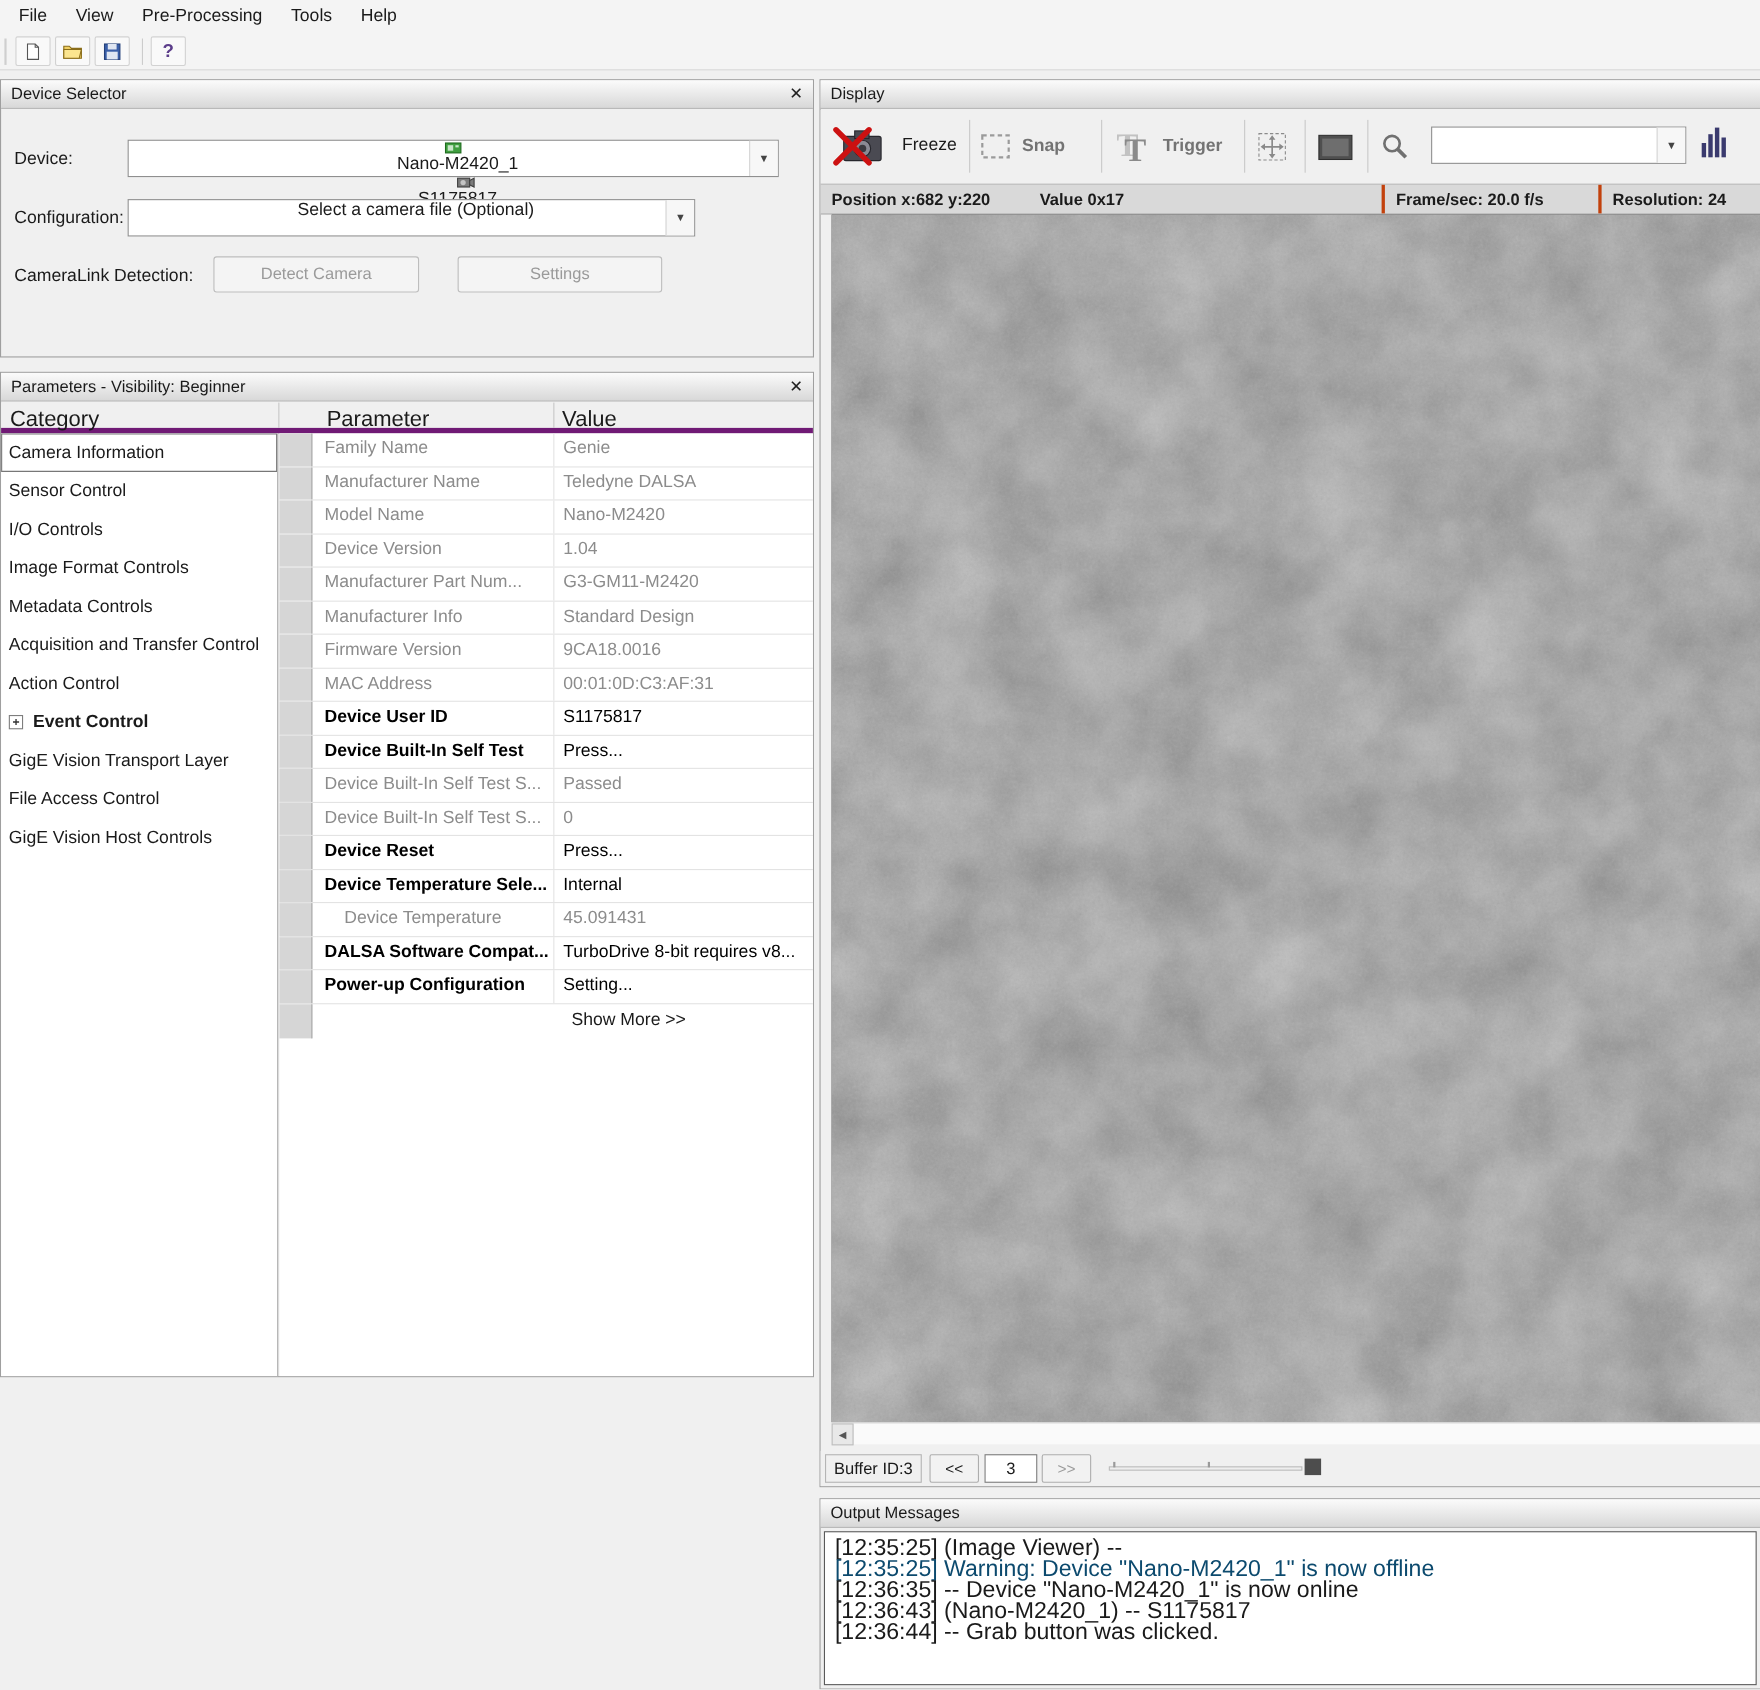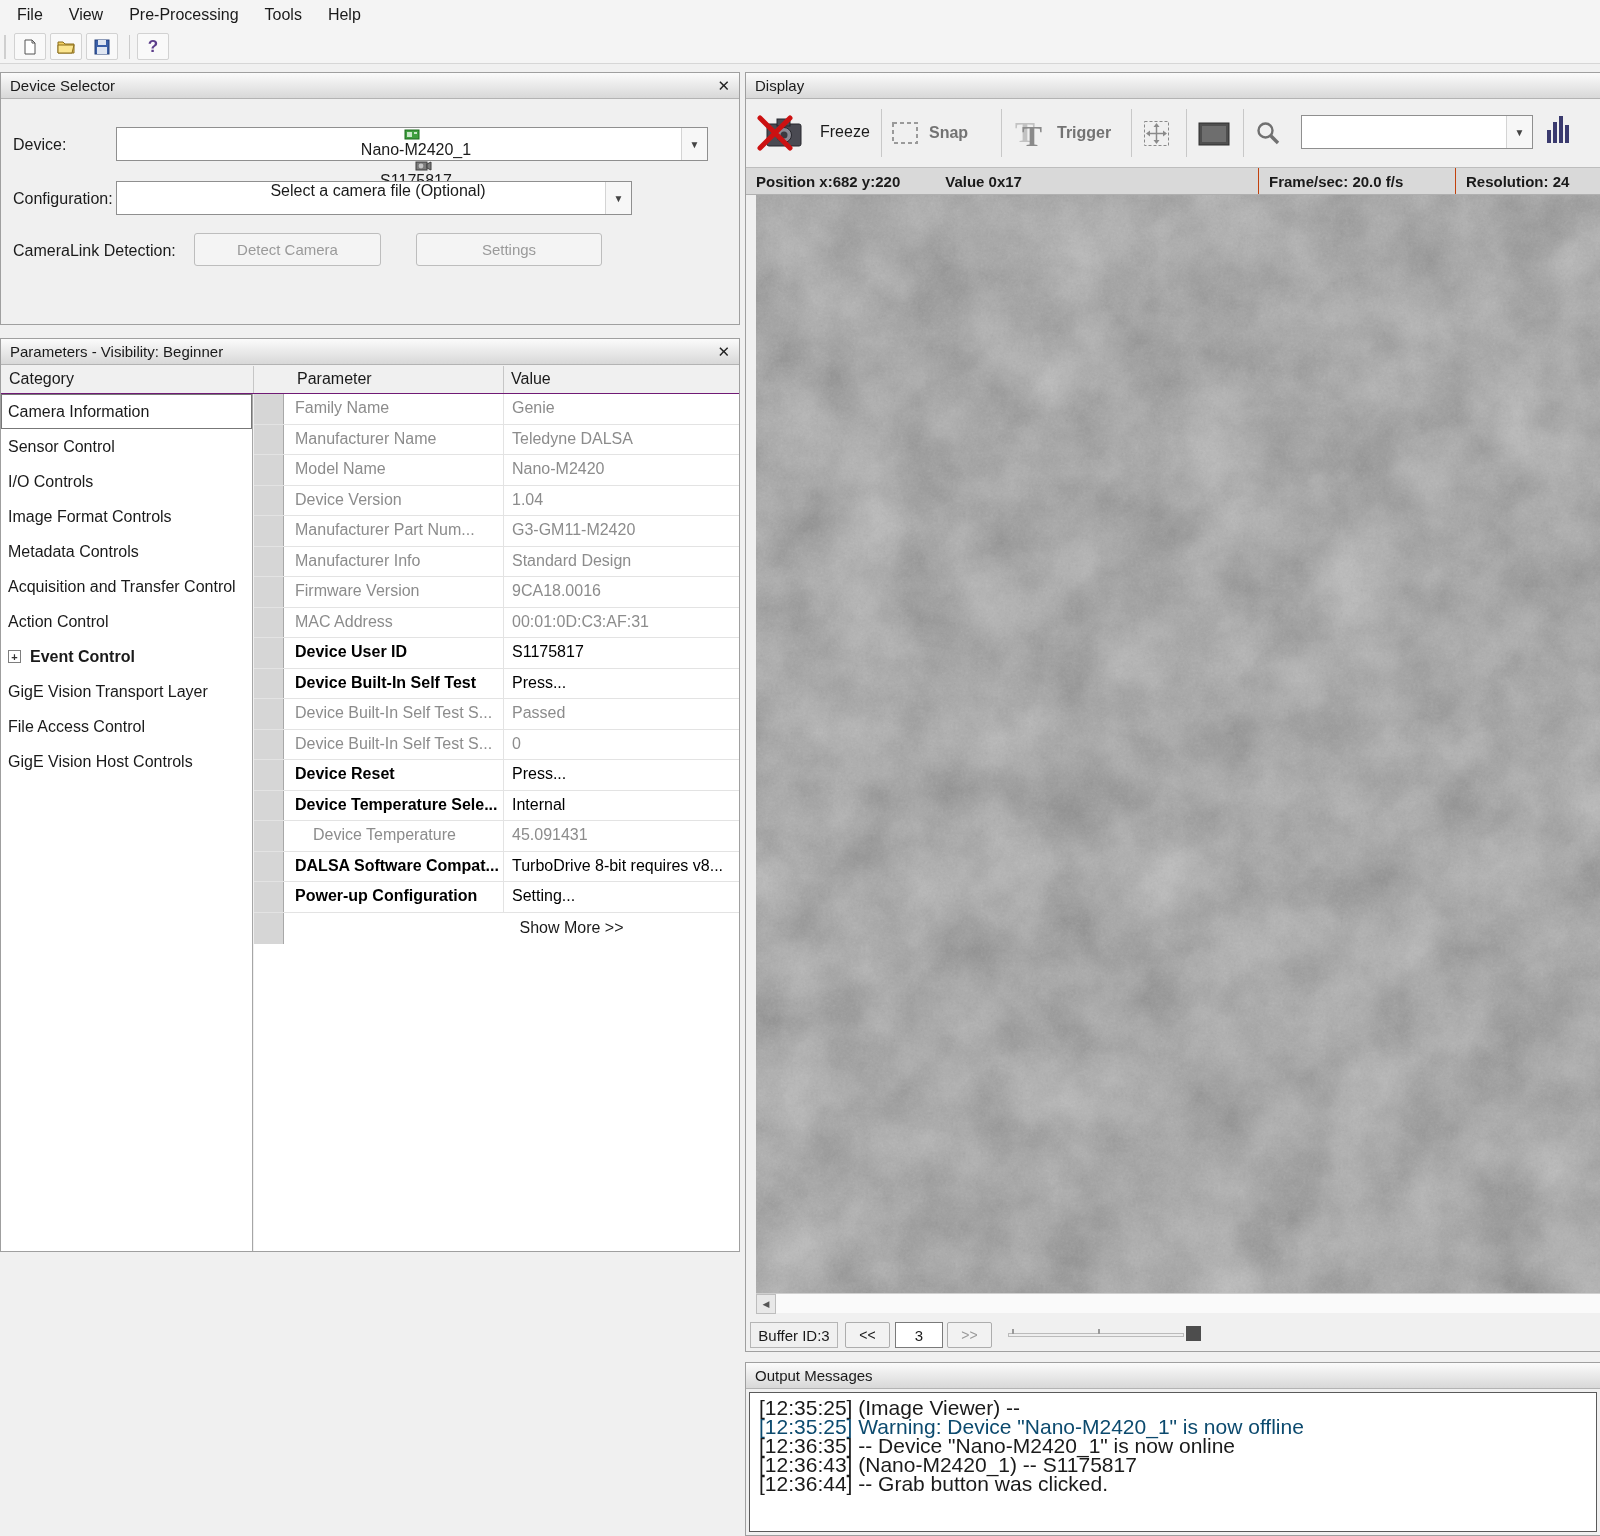--- a/index.html
+++ b/index.html
@@ -37,21 +37,21 @@
            justify-content:center; color:#444; font-size:10px; }
   .combo .mini-icon { margin-right:7px; display:inline-flex; }
   .combo .dev-serial { margin-left:22px; }
   .flat-btn { position:absolute; border:1px solid #bdbdbd; background:#f4f4f4; color:#9a9a9a;
               border-radius:3px; font-size:15px; font-family:"Liberation Sans",sans-serif;
               display:flex; align-items:center; justify-content:center; }
 
   
   #parameters-panel { left:0; top:338px; width:740px; height:914px; }
   .col-headers { position:absolute; top:27px; left:0; right:0; height:28px; background:#f0f0f0;
-                 border-bottom:1px solid #701a75; font-size:16px; }
+                 border-bottom:5px solid #701a75; font-size:20px; }
   .col-headers .hd { position:absolute; top:4px; }
   .hd-category { left:8px; }
   .hd-parameter { left:296px; }
   .hd-value { left:510px; }
   .hdr-div { position:absolute; top:0; bottom:0; width:1px; background:#c6c6c6; }
   .cat-col { position:absolute; top:55px; left:0; width:252px; bottom:0; background:#fff;
              border-right:1px solid #a6a6a6; }
   .cat-item { height:35px; display:flex; align-items:center; padding-left:7px; font-size:16px;
               white-space:nowrap; overflow:hidden; }
   .cat-item.selected { box-shadow:inset 0 0 0 1px #777; }
@@ -79,21 +79,21 @@
   .tb-item { position:absolute; display:flex; align-items:center; gap:10px; font-size:16px; }
   .tb-item.disabled { color:#737373;font-weight:bold; }
   .tb-combo { position:absolute; left:555px; top:15px; width:232px; height:34px; background:#fff;
               border:1px solid #8f8f8f; }
   .tb-combo .arrow-btn { position:absolute; right:0; top:0; bottom:0; width:26px;
               border-left:1px solid #d4d4d4; background:#f7f7f7; display:flex; align-items:center;
               justify-content:center; color:#444; font-size:10px; }
   .disp-status { position:absolute; top:94px; left:0; right:0; height:28px; background:#d9d9d9;
                  border-top:1px solid #bdbdbd; border-bottom:1px solid #b0b0b0; display:flex;
                  font-size:15px; font-weight:bold; }
-  .status-seg { display:flex; align-items:center; padding:0 10px; border-right:1px solid #c2410c;
+  .status-seg { display:flex; align-items:center; padding:0 10px; border-right:3px solid #c2410c;
                 white-space:nowrap; overflow:hidden; }
   .seg-1 { width:513px; } .seg-2 { width:197px; } .seg-3 { flex:1; border-right:none; }
   .pos-gap { margin-left:45px; }
   .image-area { position:absolute; top:122px; left:10px; right:0; height:1098px; background:#5c5c5c;
                 overflow:hidden; }
   .image-area svg { display:block; width:100%; height:100%; }
   .hscroll { position:absolute; top:1220px; left:10px; right:0; height:20px; background:#fafafa;
              border-top:1px solid #cfcfcf; display:flex; }
   .hscroll .arrow { width:20px; height:20px; background:#e8e8e8; border:1px solid #bdbdbd;
              display:flex; align-items:center; justify-content:center; font-size:9px; color:#555; }

